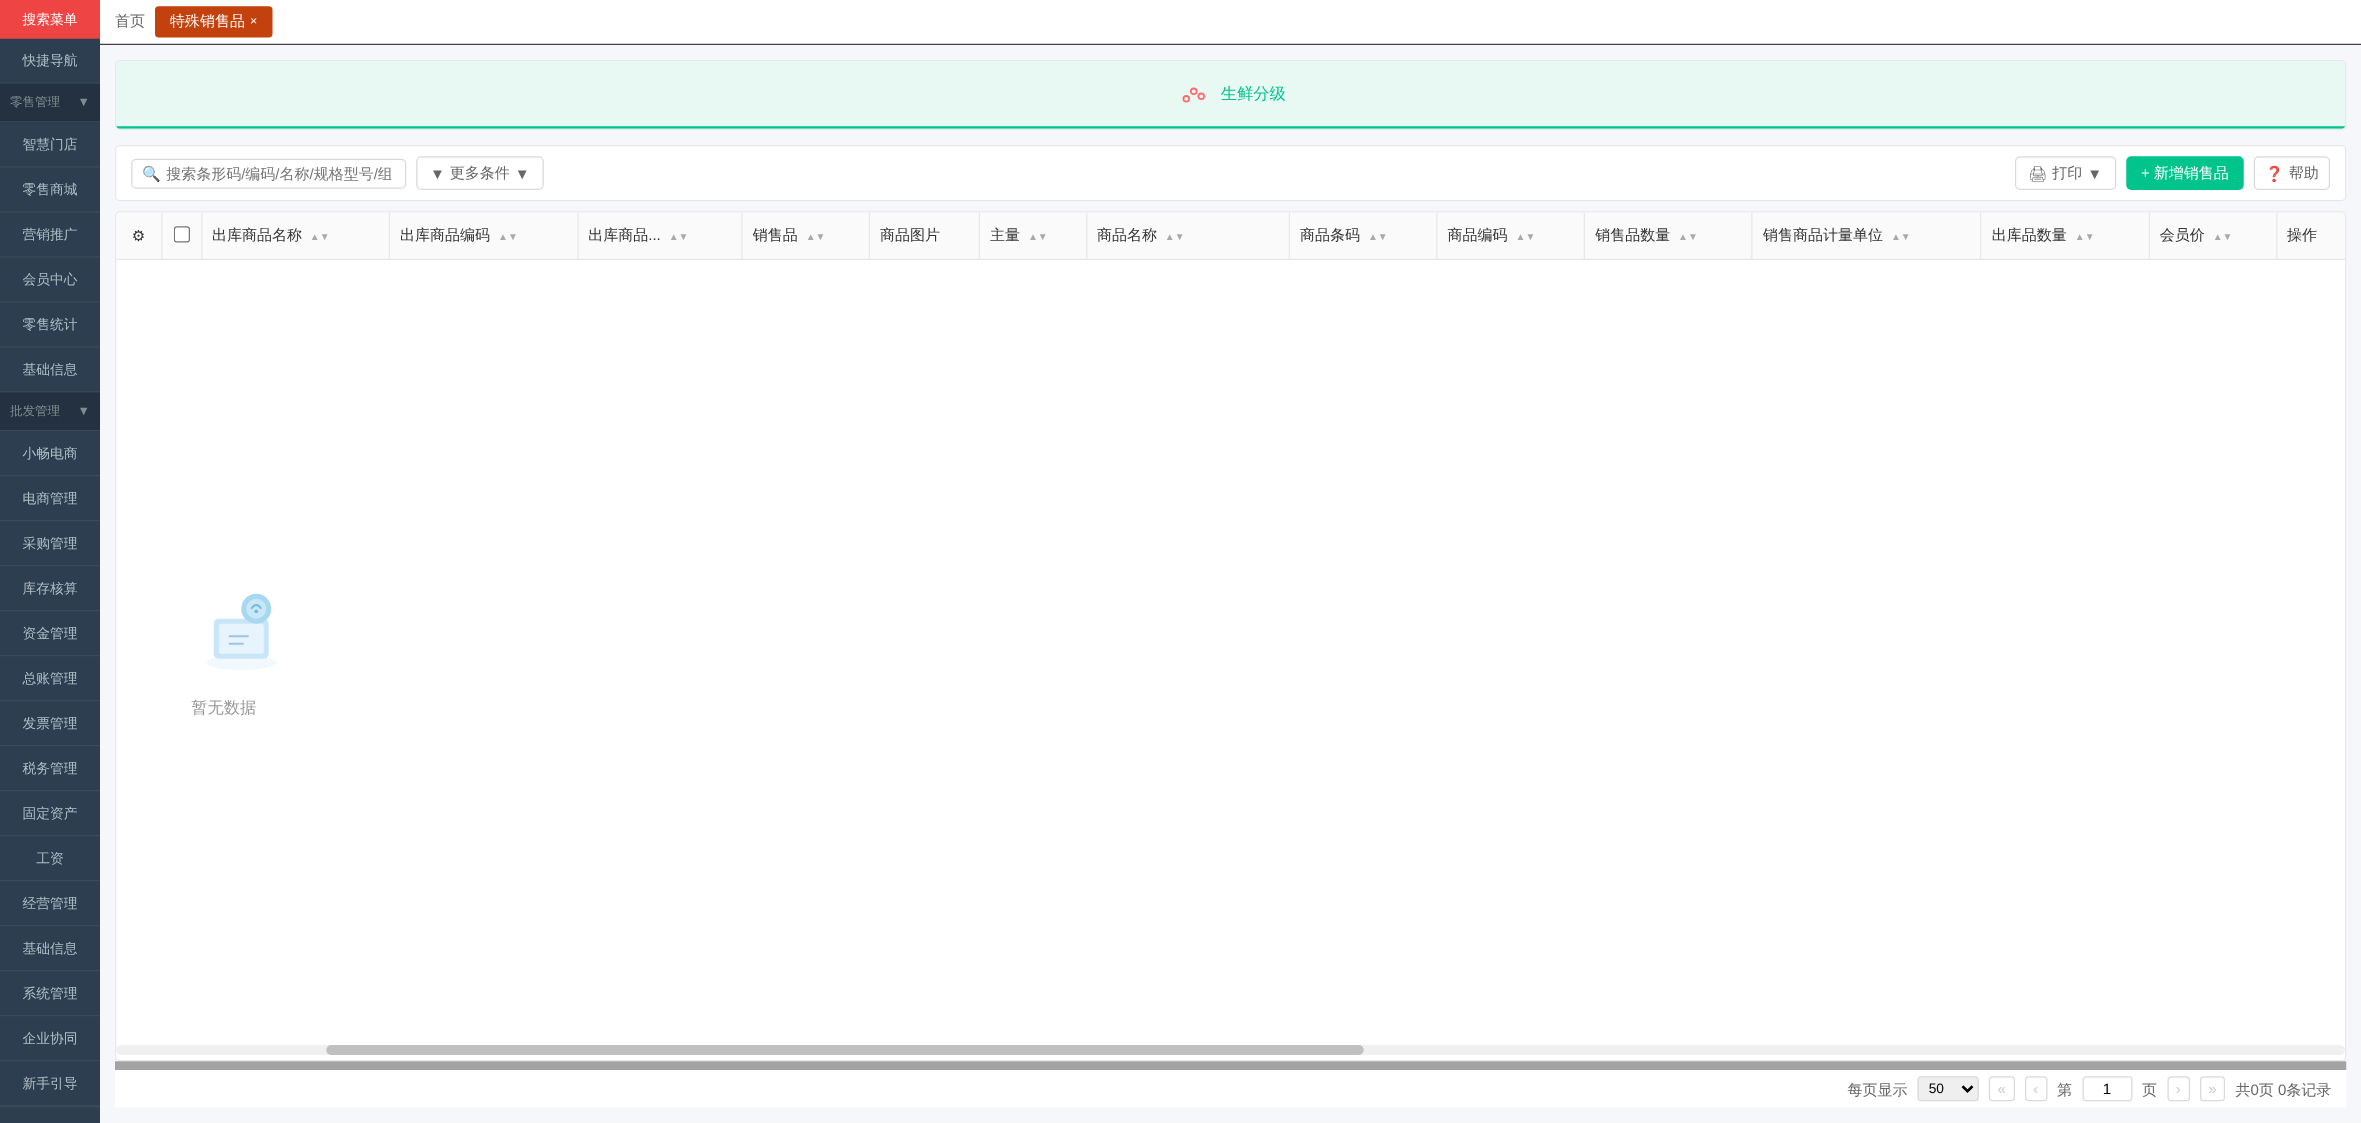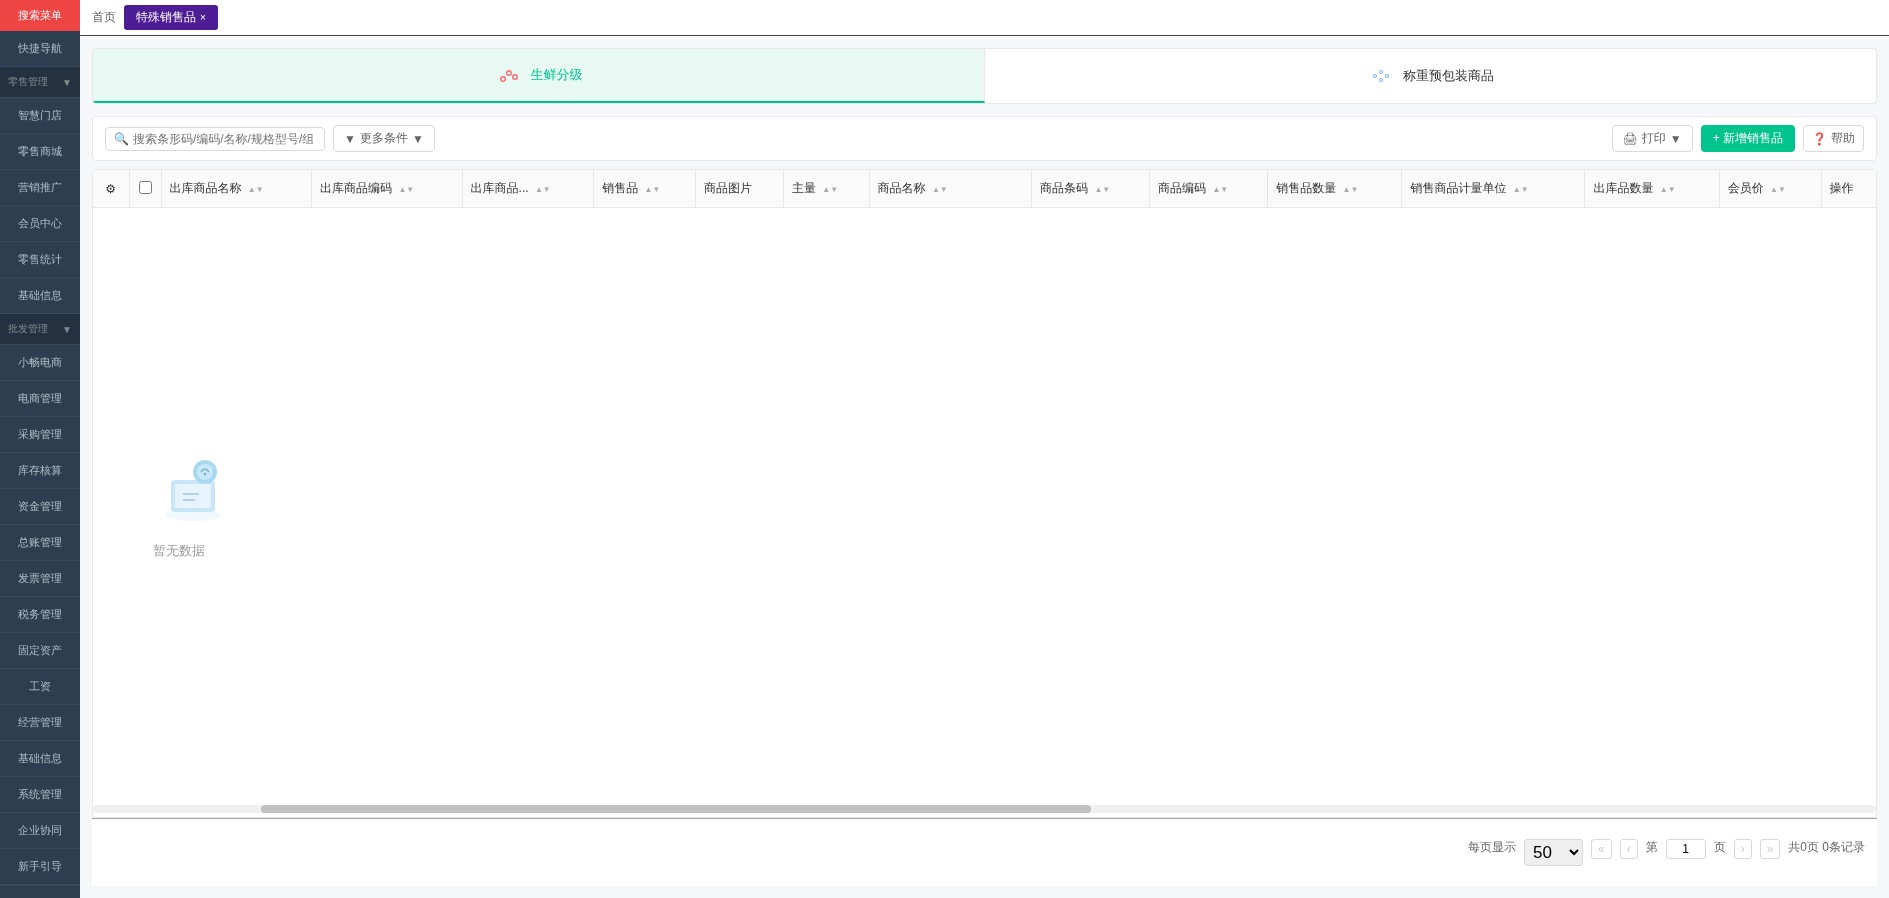--- a/index.html
+++ b/index.html
@@ -71,21 +71,21 @@
       display: flex;
       align-items: center;
       gap: 8px;
       flex-shrink: 0;
     }
     .topbar-home {
       color: #666;
       font-size: 12px;
     }
     .topbar-tab {
-      background: #4c1d95;
+      background: #c2410c;
       color: #fff;
       padding: 4px 12px;
       border-radius: 3px;
       font-size: 12px;
       display: flex;
       align-items: center;
       gap: 4px;
     }
     .topbar-tab .close-x { cursor: pointer; font-size: 10px; }
 
@@ -251,35 +251,35 @@
     .empty-icon {
       width: 80px;
       height: 80px;
       margin-bottom: 12px;
     }
     .empty-text { color: #999; font-size: 13px; }
 
     
     .pagination {
       display: flex;
-      align-items: flex-start;
+      align-items: flex-end;
       justify-content: flex-end;
-      padding: 20px 12px;
-      background: #fff;
-      border-top: 1px solid #a3a3a3;
+      padding: 5px 12px;
+      background: #fff;
+      border-top: 7px solid #a3a3a3;
       gap: 8px;
       font-size: 12px;
       color: #666;
       flex-shrink: 0;
     }
     .pagination-select {
       border: 1px solid #d9d9d9;
       border-radius: 3px;
       padding: 2px 4px;
-      font-size: 17px;
+      font-size: 11px;
     }
     .pagination-btn {
       border: 1px solid #d9d9d9;
       border-radius: 3px;
       padding: 2px 6px;
       cursor: pointer;
       background: #fff;
       color: #666;
       font-size: 12px;
     }
@@ -421,35 +421,20 @@
           <svg width="28" height="28" viewBox="0 0 28 28">
             <circle cx="8" cy="18" r="3" fill="#ff6b6b"></circle>
             <circle cx="14" cy="12" r="3" fill="#ff6b6b"></circle>
             <circle cx="20" cy="16" r="3" fill="#ff6b6b"></circle>
             <circle cx="8" cy="18" r="1.5" fill="#fff"></circle>
             <circle cx="14" cy="12" r="1.5" fill="#fff"></circle>
             <circle cx="20" cy="16" r="1.5" fill="#fff"></circle>
           </svg>
         </div>
         <span>生鲜分级</span>
-      </div>
-      <div class="tab-item">
-        <div class="tab-icon">
-          <svg width="28" height="28" viewBox="0 0 28 28">
-            <circle cx="8" cy="14" r="2" fill="#74b9ff"></circle>
-            <circle cx="14" cy="10" r="2" fill="#74b9ff"></circle>
-            <circle cx="20" cy="14" r="2" fill="#74b9ff"></circle>
-            <circle cx="14" cy="18" r="2" fill="#74b9ff"></circle>
-            <circle cx="8" cy="14" r="1" fill="#fff"></circle>
-            <circle cx="14" cy="10" r="1" fill="#fff"></circle>
-            <circle cx="20" cy="14" r="1" fill="#fff"></circle>
-            <circle cx="14" cy="18" r="1" fill="#fff"></circle>
-          </svg>
-        </div>
-        <span>称重预包装商品</span>
       </div>
     </div>
 
     <div class="toolbar">
       <div class="toolbar-left">
         <div class="search-box">
           <span>🔍</span>
           <input type="text" placeholder="搜索条形码/编码/名称/规格型号/组合" style="">
         </div>
         <div class="filter-btn">

